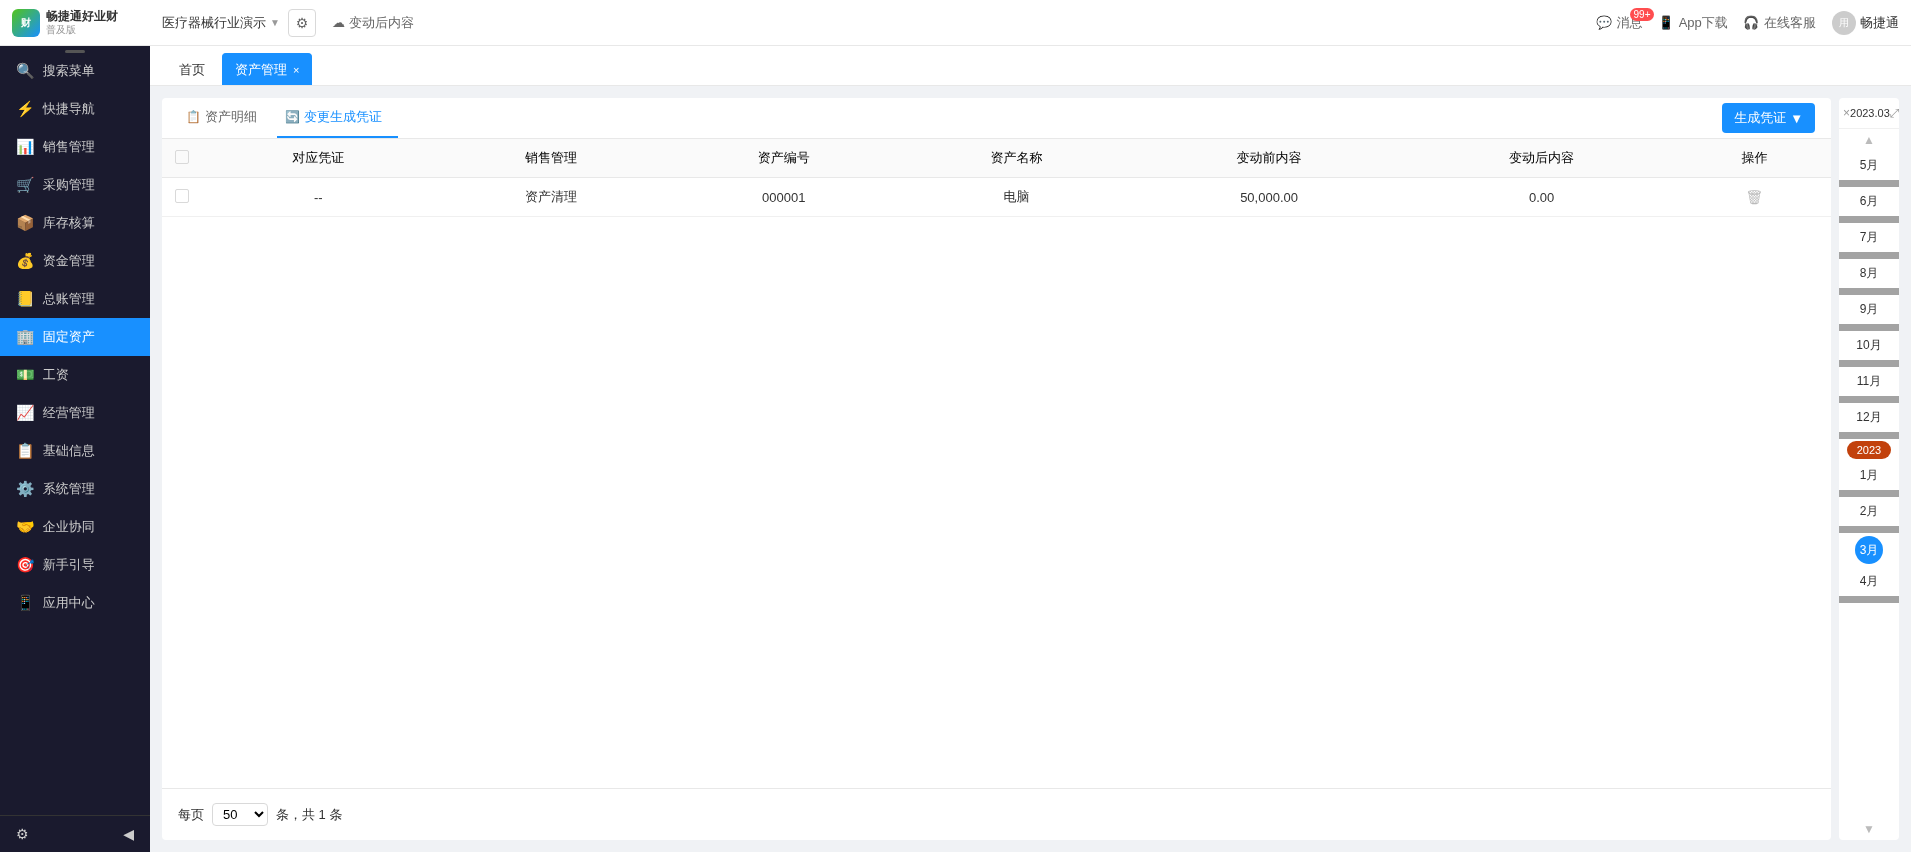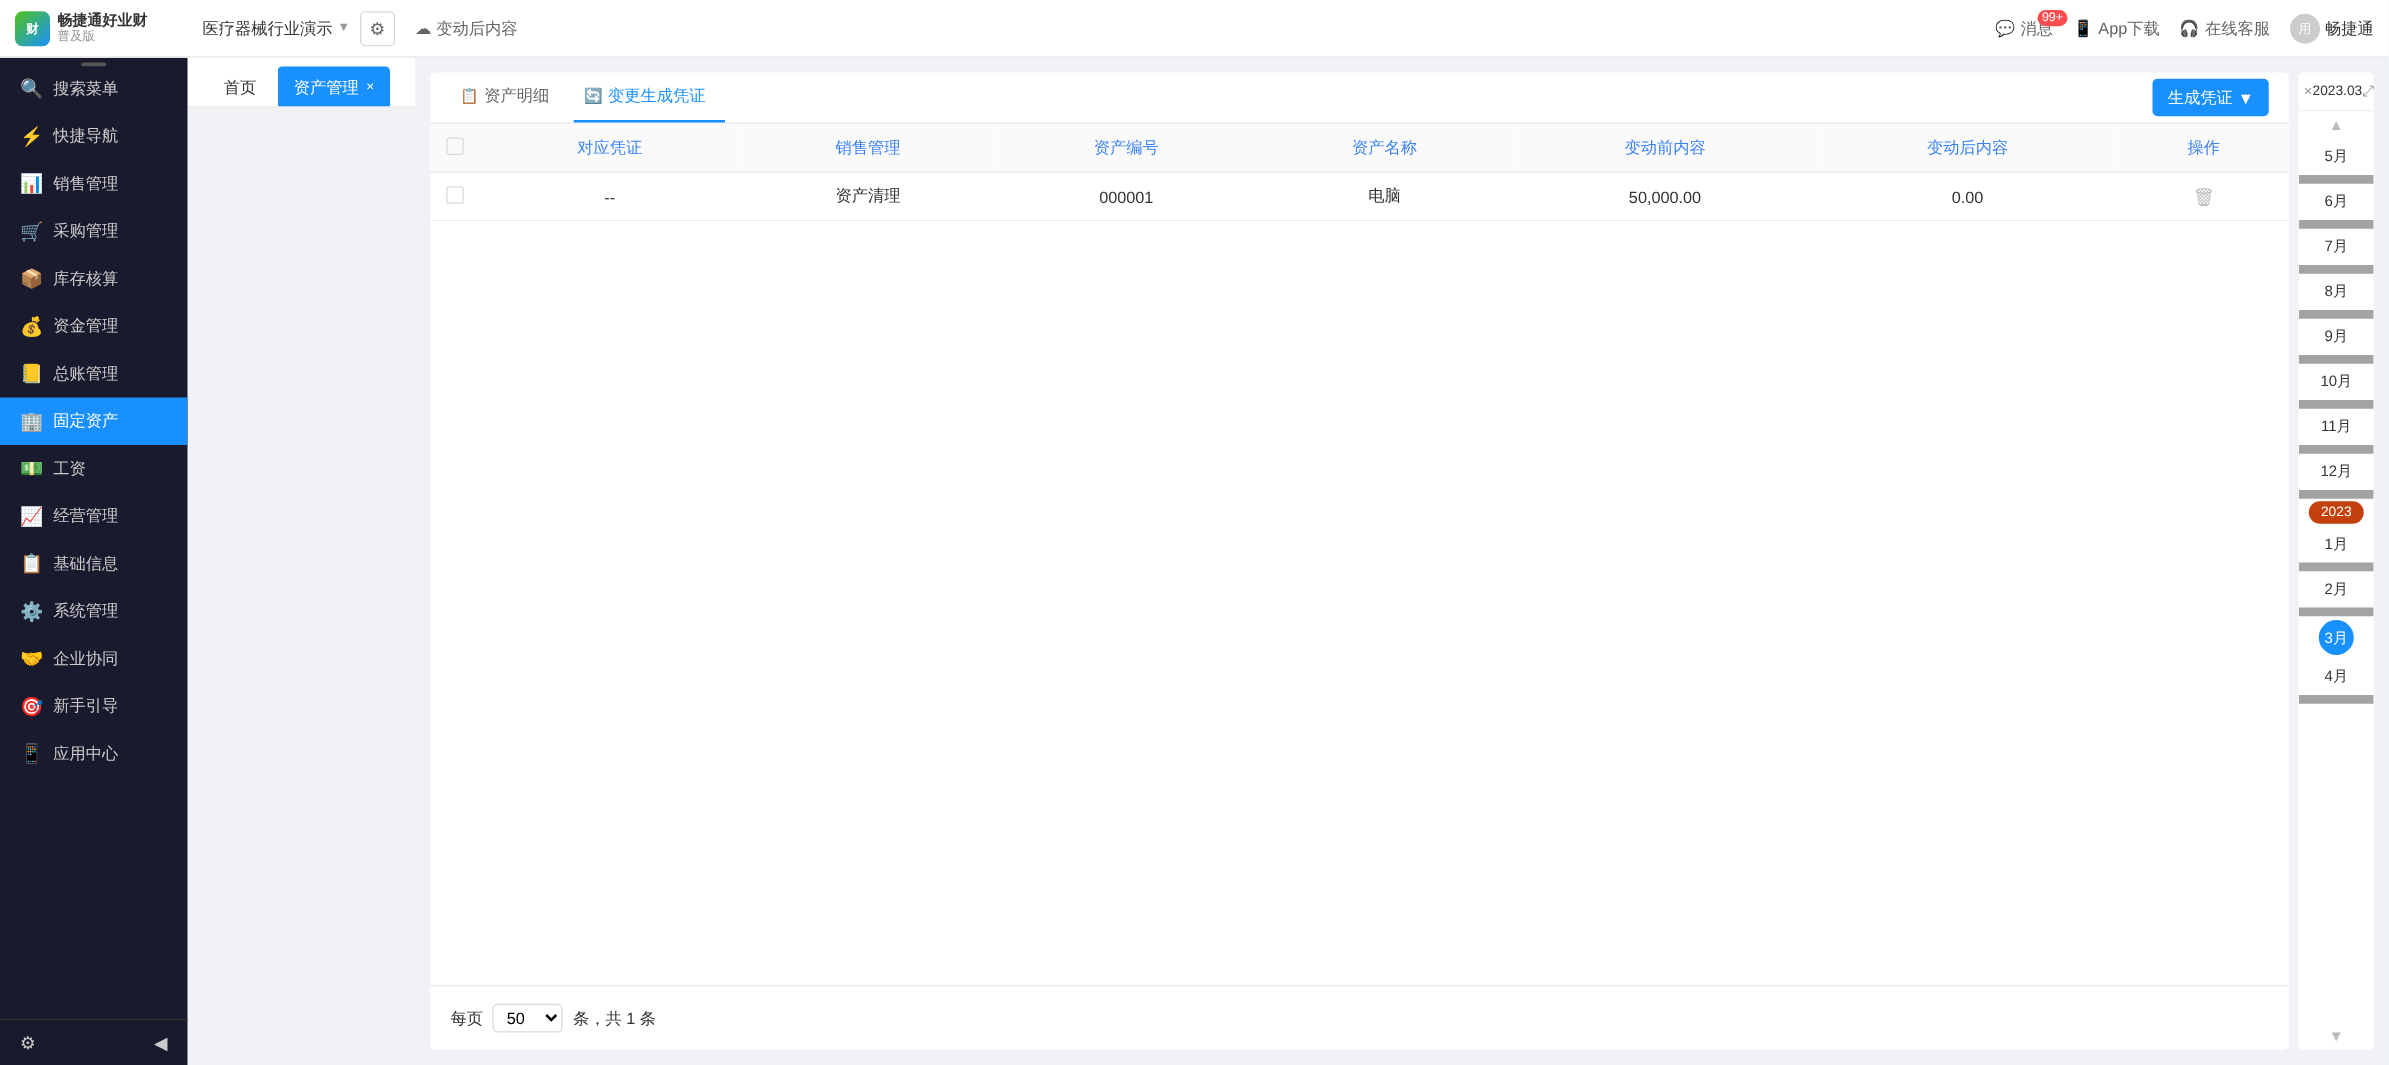--- a/index.html
+++ b/index.html
@@ -101,21 +101,21 @@
     .sidebar-bottom {
       display: flex; align-items: center; justify-content: space-between;
       padding: 10px 16px; border-top: 1px solid #333; flex-shrink: 0;
     }
     .sidebar-bottom-icon { color: #ccc; cursor: pointer; font-size: 14px; }
 
     
     .content-area {
       flex: 1;
       display: flex;
-      flex-direction: row;
+      flex-direction: column;
       overflow: hidden;
       background: #f0f2f5;
     }
 
     
     .tab-bar {
       height: 40px;
       background: #fff;
       border-bottom: 1px solid #e8e8e8;
       display: flex;
@@ -189,21 +189,21 @@
     }
 
     
     .table-wrap { flex: 1; overflow: auto; }
     table { width: 100%; border-collapse: collapse; }
     thead tr { background: #fafafa; }
     th {
       padding: 10px 12px;
       text-align: center;
       font-weight: normal;
-      color: #3b82f6;
+      color: #000000;
       border-bottom: 1px solid #e8e8e8;
       white-space: nowrap;
       font-size: 13px;
     }
     td {
       padding: 10px 12px;
       text-align: center;
       color: #333;
       border-bottom: 1px solid #f0f0f0;
       font-size: 13px;

